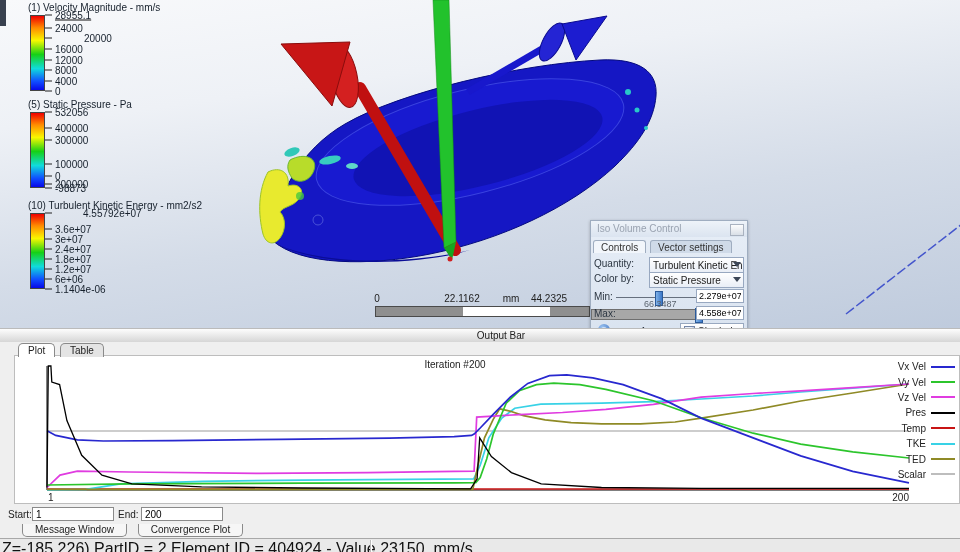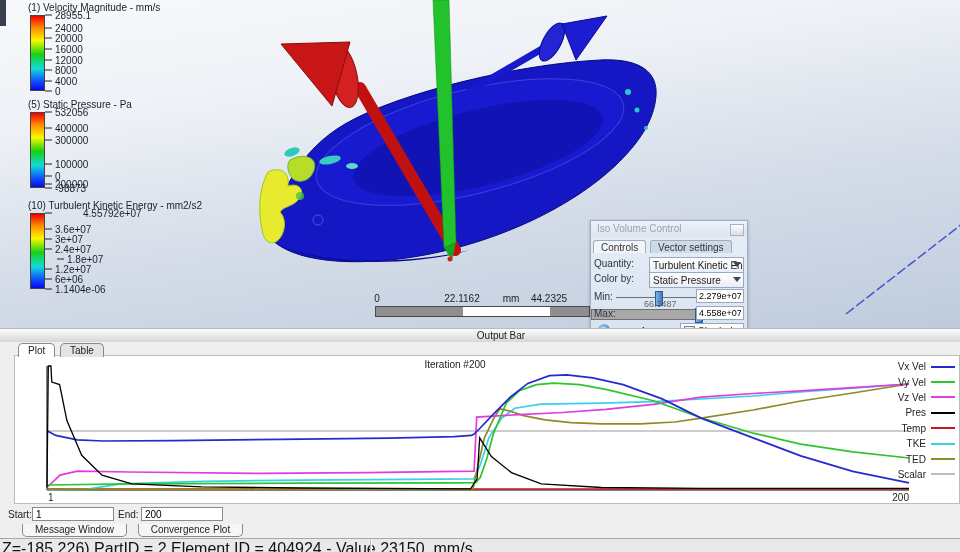--- a/index.html
+++ b/index.html
@@ -160,29 +160,29 @@
         <polygon points="444,248 456,242 452,260" fill="#17a51f"></polygon>
         <circle cx="450" cy="259" r="2.5" fill="#d02020"></circle>
       </g>
     </svg>
 
     <div class="legend" style="top:2px">
       <div class="legend-title">(1) Velocity Magnitude - mm/s</div>
       <div class="legend-body">
         <div class="colorbar"></div>
         <div class="legend-ticks ticks">
-            <div class="tick" style="top: 0%;">
+            <div class="tick" style="top: 0%; text-decoration: underline;">
               <i></i>
               <span>28955.1</span>
             </div>
             <div class="tick" style="top: 17.1%;">
               <i></i>
               <span>24000</span>
             </div>
-            <div class="tick" style="top: 30.9%;">
+            <div class="tick" style="top: 30.9%; gap: 29px;">
               <i></i>
               <span>20000</span>
             </div>
             <div class="tick" style="top: 44.7%;">
               <i></i>
               <span>16000</span>
             </div>
             <div class="tick" style="top: 58.6%;">
               <i></i>
               <span>12000</span>
@@ -252,21 +252,21 @@
               <span>3.6e+07</span>
             </div>
             <div class="tick" style="top: 34.2%;">
               <i></i>
               <span>3e+07</span>
             </div>
             <div class="tick" style="top: 47.3%;">
               <i></i>
               <span>2.4e+07</span>
             </div>
-            <div class="tick" style="top: 60.5%; margin-left: 12px;">
+            <div class="tick" style="top: 60.5%;">
               <i></i>
               <span>1.8e+07</span>
             </div>
             <div class="tick" style="top: 73.7%;">
               <i></i>
               <span>1.2e+07</span>
             </div>
             <div class="tick" style="top: 86.8%;">
               <i></i>
               <span>6e+06</span>

